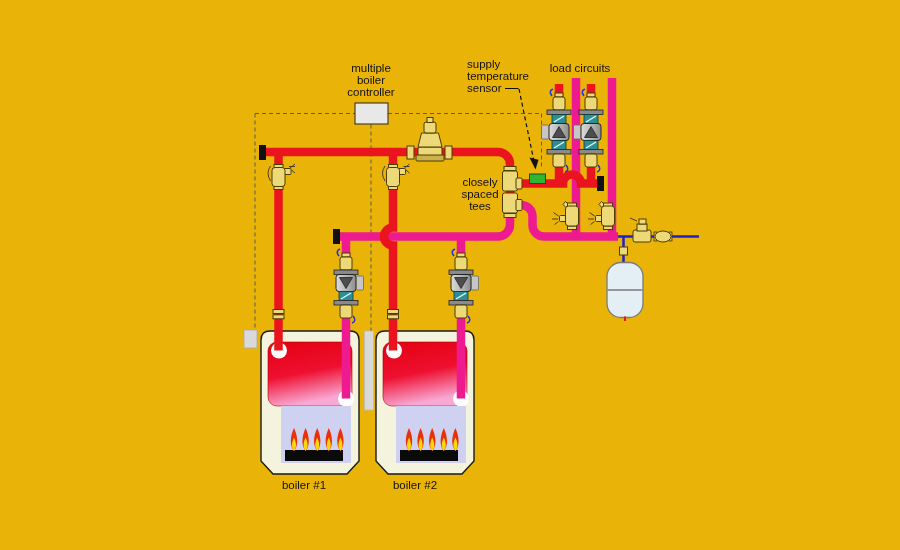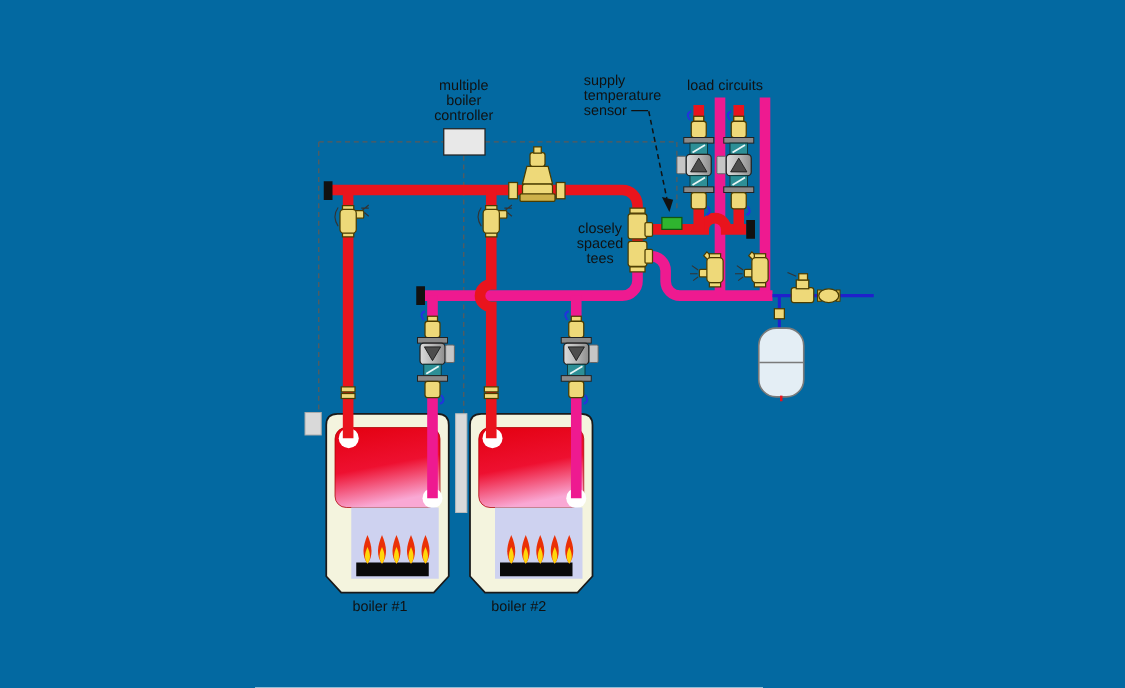--- a/index.html
+++ b/index.html
@@ -1,16 +1,16 @@
 <!DOCTYPE html>
 <html style="--pipe_red: #e9141d; --pipe_magenta: #ee1a90; --fitting_yellow: #eed979; --fitting_stroke: #4a3c00; --fitting_shade: #cdb14a; --flange_teal: #2d8f96; --motor_gray: #c6c6c6; --sensor_green: #2fb52f; --feed_blue: #2020cc; --lever_blue: #2233dd; --tank_fill: #e4eef5; --tank_stroke: #7a7a7a; --casing_fill: #f4f4de; --casing_stroke: #1a1a1a; --hx_red_top: #e30010; --hx_pink_bottom: #f9a8d4; --chamber_lavender: #ced2f0; --burner_black: #0a0a0a; --flame_red: #ea3007; --flame_yellow: #ffd60a; --controller_fill: #e8e8e8; --wire_gray: #5a5a5a; --text_color: #111111;"><head>
 <meta charset="utf-8">
 <style>
   html,body{margin:0;padding:0;background:#fff;}
-  .stage{width:900px;height:550px;position:relative;background:#0369a1;overflow:hidden;}
+  .stage{width:900px;height:550px;position:relative;background:#eab308;overflow:hidden;}
   .lbl{font-family:"Liberation Sans",sans-serif;font-size:11.5px;fill:var(--text_color,#111);}
   .pr{stroke:var(--pipe_red,#e9141d);stroke-width:8.5;fill:none;}
   .pm{stroke:var(--pipe_magenta,#ee1a90);stroke-width:8.5;fill:none;}
   .pb{stroke:var(--feed_blue,#2020cc);stroke-width:2.5;fill:none;}
   .fy{fill:var(--fitting_yellow,#eed979);stroke:var(--fitting_stroke,#4a3c00);stroke-width:1;}
   .teal{fill:var(--flange_teal,#2d8f96);stroke:#0d3b3e;stroke-width:0.8;}
   .slash{stroke:#eaf6f6;stroke-width:1.4;}
   .flange{fill:#8a8a8a;stroke:#222;stroke-width:0.8;}
   .motor{fill:var(--motor_gray,#c6c6c6);stroke:#666;stroke-width:0.8;}
   .dash{stroke:var(--wire_gray,#5a5a5a);stroke-width:1;stroke-dasharray:4 3;fill:none;}

